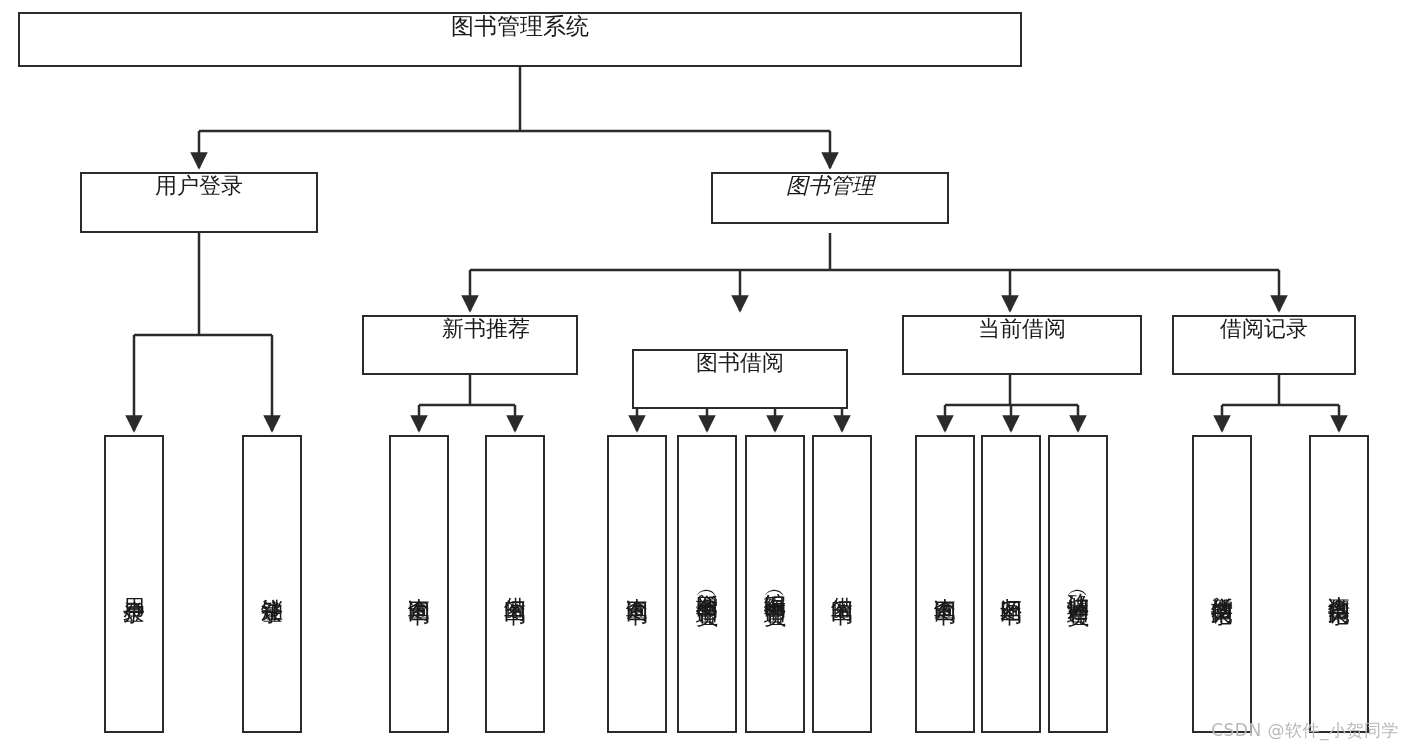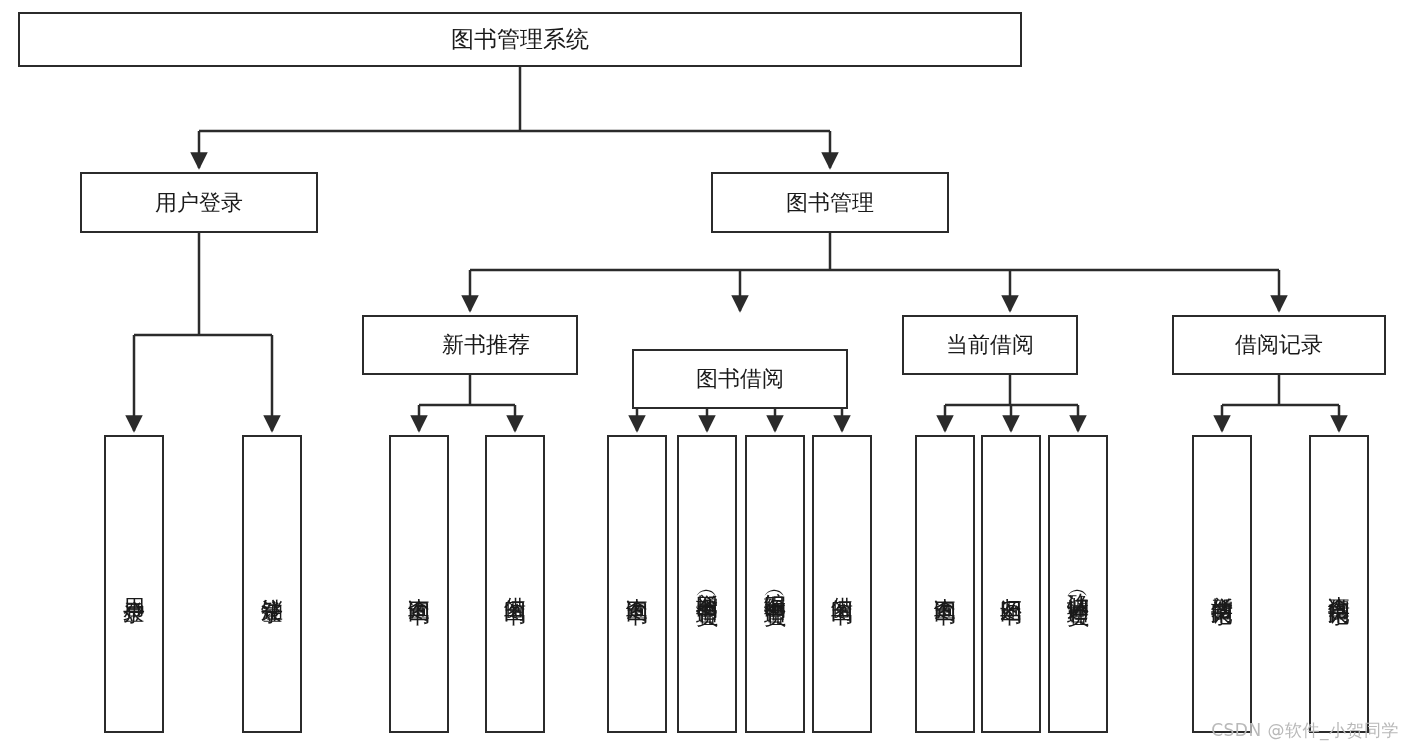--- a/index.html
+++ b/index.html
@@ -25,21 +25,20 @@
     top: 0;
     width: 1405px;
     height: 747px;
   }
   .node-box {
     position: absolute;
     box-sizing: border-box;
     border: 2px solid #2b2b2b;
     background: #ffffff;
     display: flex;
-    align-items: center;
     justify-content: center;
     overflow: hidden;
   }
   .node-label {
     color: #1a1a1a;
     line-height: 1.05;
     text-align: center;
     white-space: nowrap;
   }
   .node-box.horizontal .node-label {
@@ -123,34 +122,34 @@
     </g>
   </svg>
 
   <div class="node-box horizontal root" style="left:18px; top:12px; width:1004px; height:55px;">
     <span class="node-label">图书管理系统</span>
   </div>
 
   <div class="node-box horizontal" style="left:80px; top:172px; width:238px; height:61px;">
     <span class="node-label">用户登录</span>
   </div>
-  <div class="node-box horizontal" style="left:711px; top:172px; width:238px; height:61px;">
+  <div class="node-box horizontal" style="left:711px; top:172px; width:238px; height:52px;font-style:italic;">
     <span class="node-label">图书管理</span>
   </div>
 
   <div class="node-box horizontal" style="left:362px; top:315px; width:216px; height:60px;padding-left:32px;">
     <span class="node-label">新书推荐</span>
   </div>
   <div class="node-box horizontal" style="left:632px; top:315px; width:216px; height:60px;margin-top:34px;">
     <span class="node-label">图书借阅</span>
   </div>
-  <div class="node-box horizontal" style="left:902px; top:315px; width:176px; height:60px;">
+  <div class="node-box horizontal" style="left:902px; top:315px; width:240px; height:60px;">
     <span class="node-label">当前借阅</span>
   </div>
-  <div class="node-box horizontal" style="left:1172px; top:315px; width:214px; height:60px;">
+  <div class="node-box horizontal" style="left:1172px; top:315px; width:184px; height:60px;">
     <span class="node-label">借阅记录</span>
   </div>
 
   <div class="node-box vertical" style="left:104px; top:435px; width:60px; height:298px;">
     <span class="node-label">用户登录</span>
   </div>
   <div class="node-box vertical" style="left:242px; top:435px; width:60px; height:298px;">
     <span class="node-label">注销登录</span>
   </div>
 

